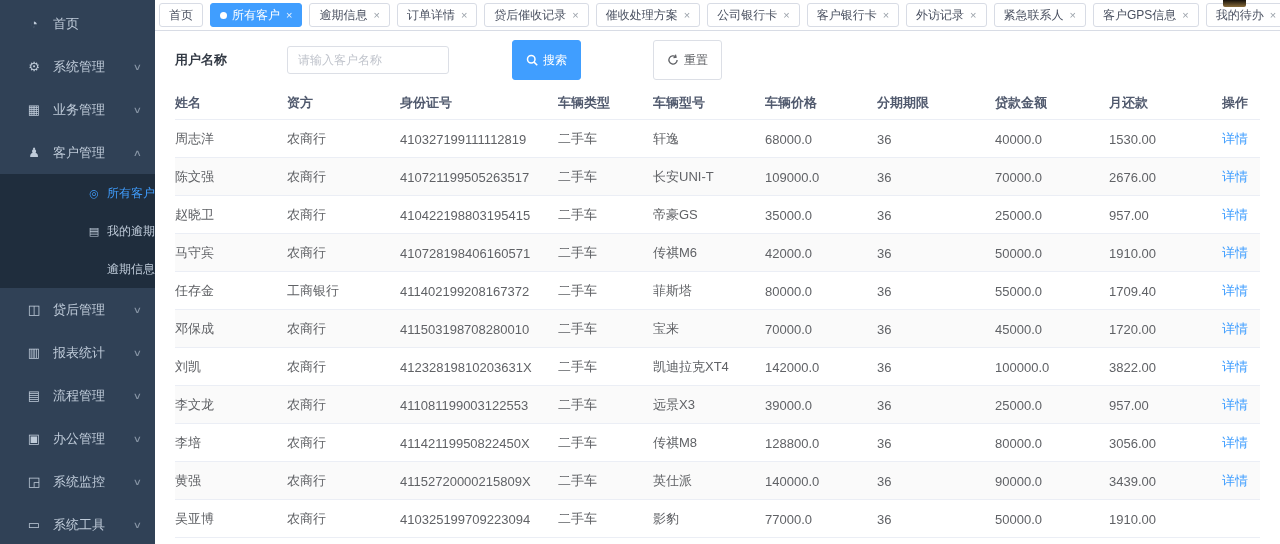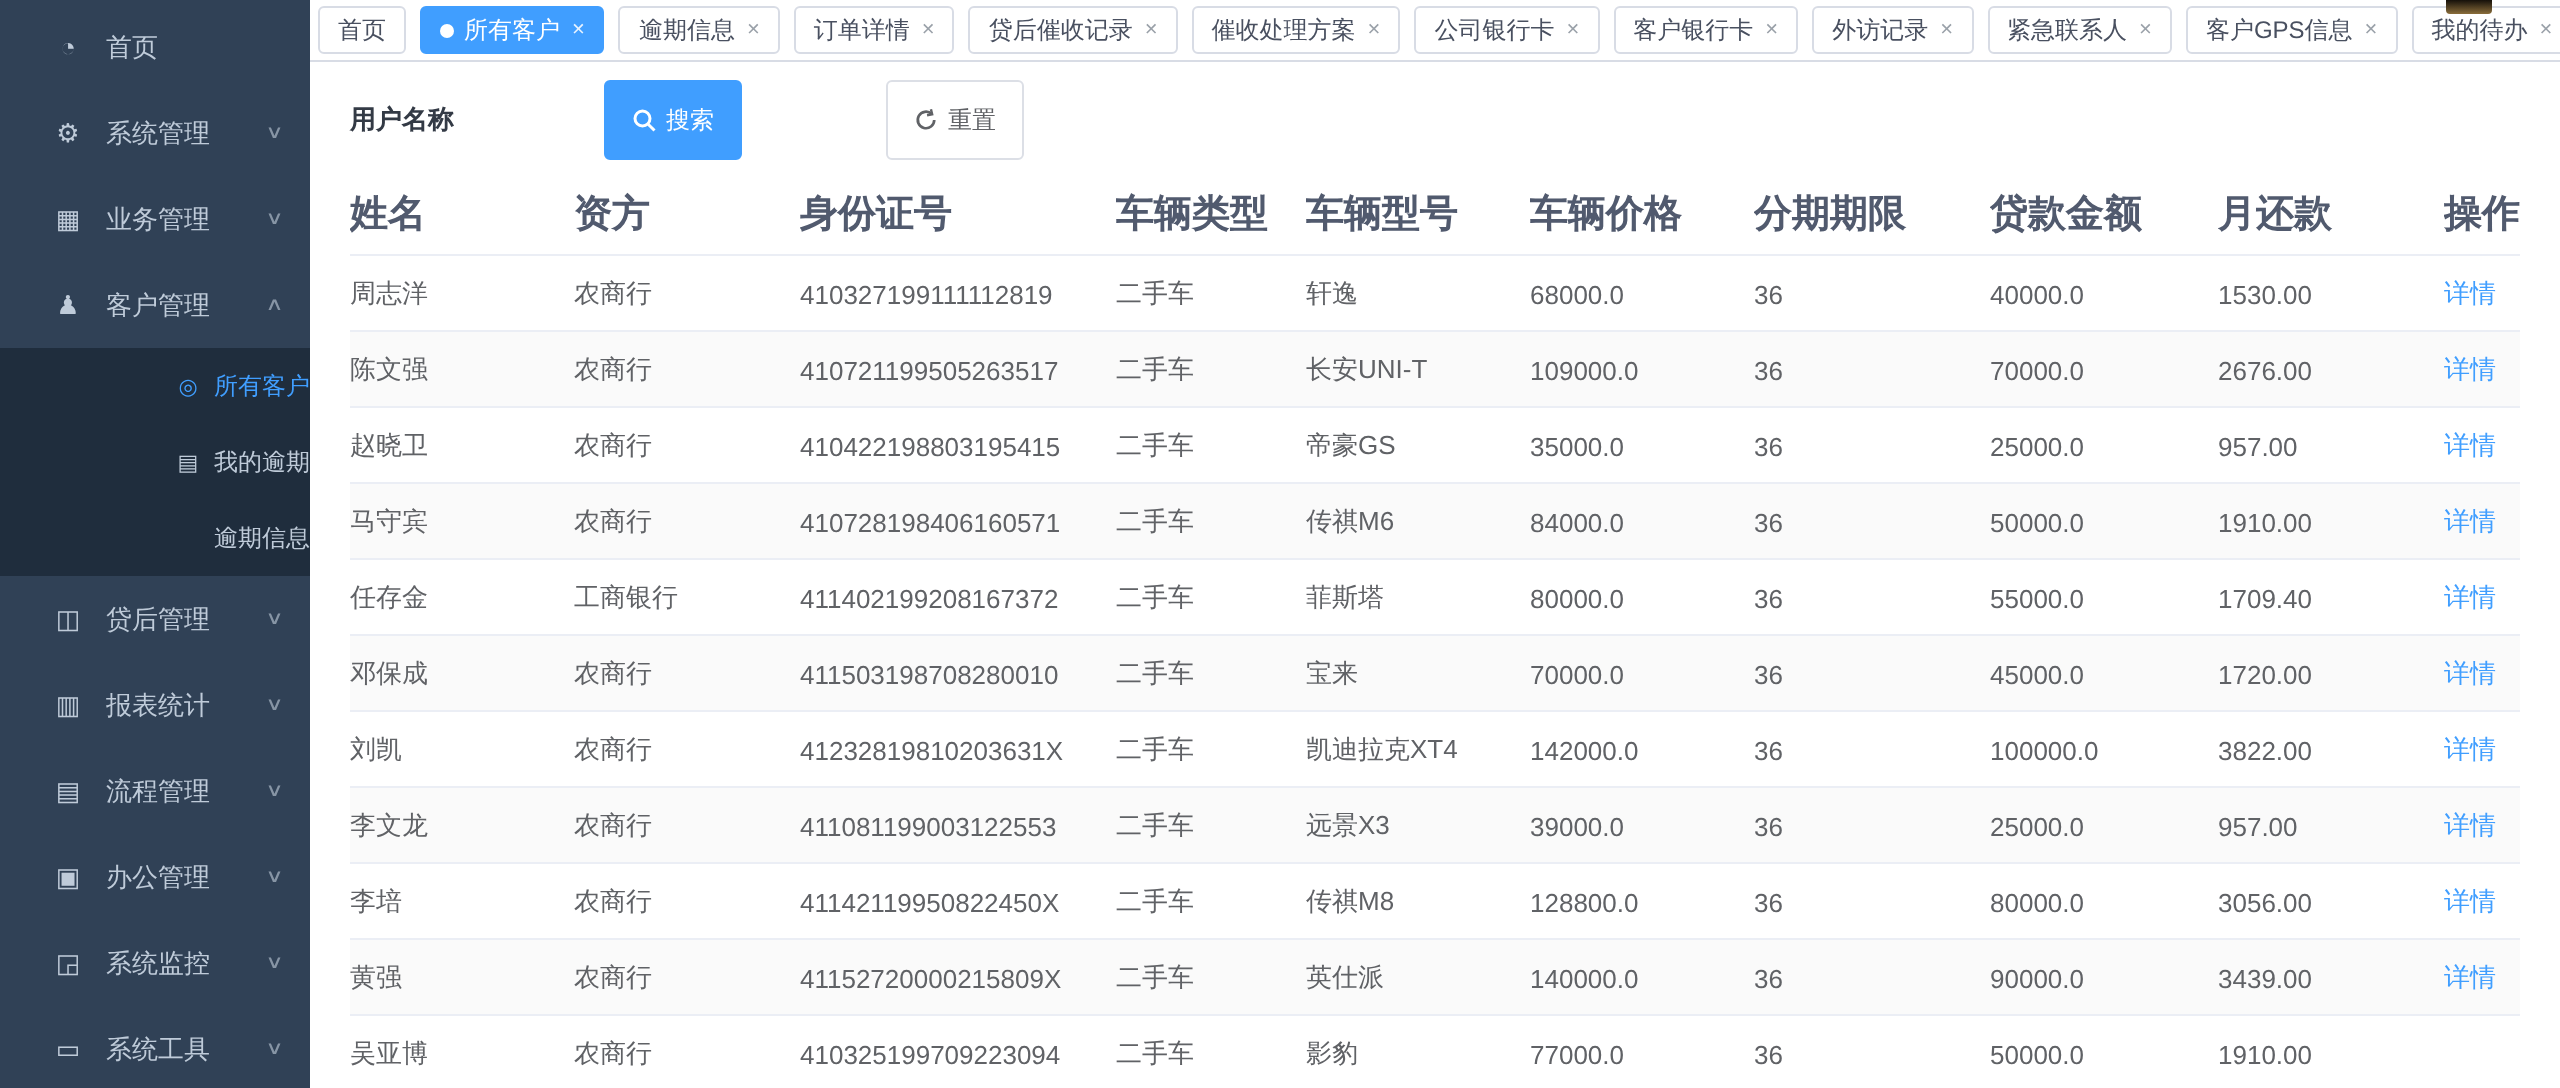--- a/index.html
+++ b/index.html
@@ -82,21 +82,21 @@
   .btn {
     height: 40px; display: inline-flex; align-items: center; gap: 5px;
     padding: 0 13px; border-radius: 3px; font-size: 12px; cursor: pointer;
   }
   .btn-primary { margin-left: 15px; background: #409eff; border: 1px solid #409eff; color: #fff; }
   .btn-default { margin-left: 24px; background: #fff; border: 1px solid #dcdfe6; color: #606266; }
 
   
   table { width: 100%; border-collapse: collapse; table-layout: fixed; margin-top: 12px; }
   th {
-    text-align: left; font-size: 19px; font-weight: bold; color: #515a6e;
+    text-align: left; font-size: 13px; font-weight: bold; color: #515a6e;
     padding: 7px 2px 7px 0; border-bottom: 1px solid #ebeef5;
     white-space: nowrap; overflow: hidden;
   }
   td {
     font-size: 13px; color: #606266;
     padding: 10px 2px 9px 0; border-bottom: 1px solid #ebeef5;
     white-space: nowrap; overflow: hidden;
   }
   tbody tr:nth-child(even) td { background: #fafafa; }
   th.op, td.op { text-align: left; }
@@ -265,20 +265,21 @@
           <span>我的待办</span>
           <span class="tclose">×</span>
         </div>
 
       </div>
 
     <div class="content">
 
       <div class="search-row">
         <span class="f-label">用户名称</span>
+        <input type="text" placeholder="请输入客户名称" style="">
         <button class="btn btn-primary">
           <svg width="12" height="12" viewBox="0 0 16 16">
             <circle cx="7" cy="7" r="5" fill="none" stroke="#ffffff" stroke-width="2"></circle>
             <line x1="10.8" y1="10.8" x2="15" y2="15" stroke="#ffffff" stroke-width="2"></line>
           </svg>
           <span>搜索</span>
         </button>
         <button class="btn btn-default">
           <svg width="12" height="12" viewBox="0 0 16 16">
             <path d="M13.5 8a5.5 5.5 0 1 1-1.7-4" fill="none" stroke="#606266" stroke-width="1.8"></path>
@@ -356,21 +357,21 @@
               <td>957.00</td>
               <td class="op"><a class="link">详情</a></td>
             </tr>
 
             <tr>
               <td>马守宾</td>
               <td>农商行</td>
               <td>410728198406160571</td>
               <td>二手车</td>
               <td>传祺M6</td>
-              <td>84000.0</td>
+              <td>42000.0</td>
               <td>36</td>
               <td>50000.0</td>
               <td>1910.00</td>
               <td class="op"><a class="link">详情</a></td>
             </tr>
 
             <tr>
               <td>任存金</td>
               <td>工商银行</td>
               <td>411402199208167372</td>

